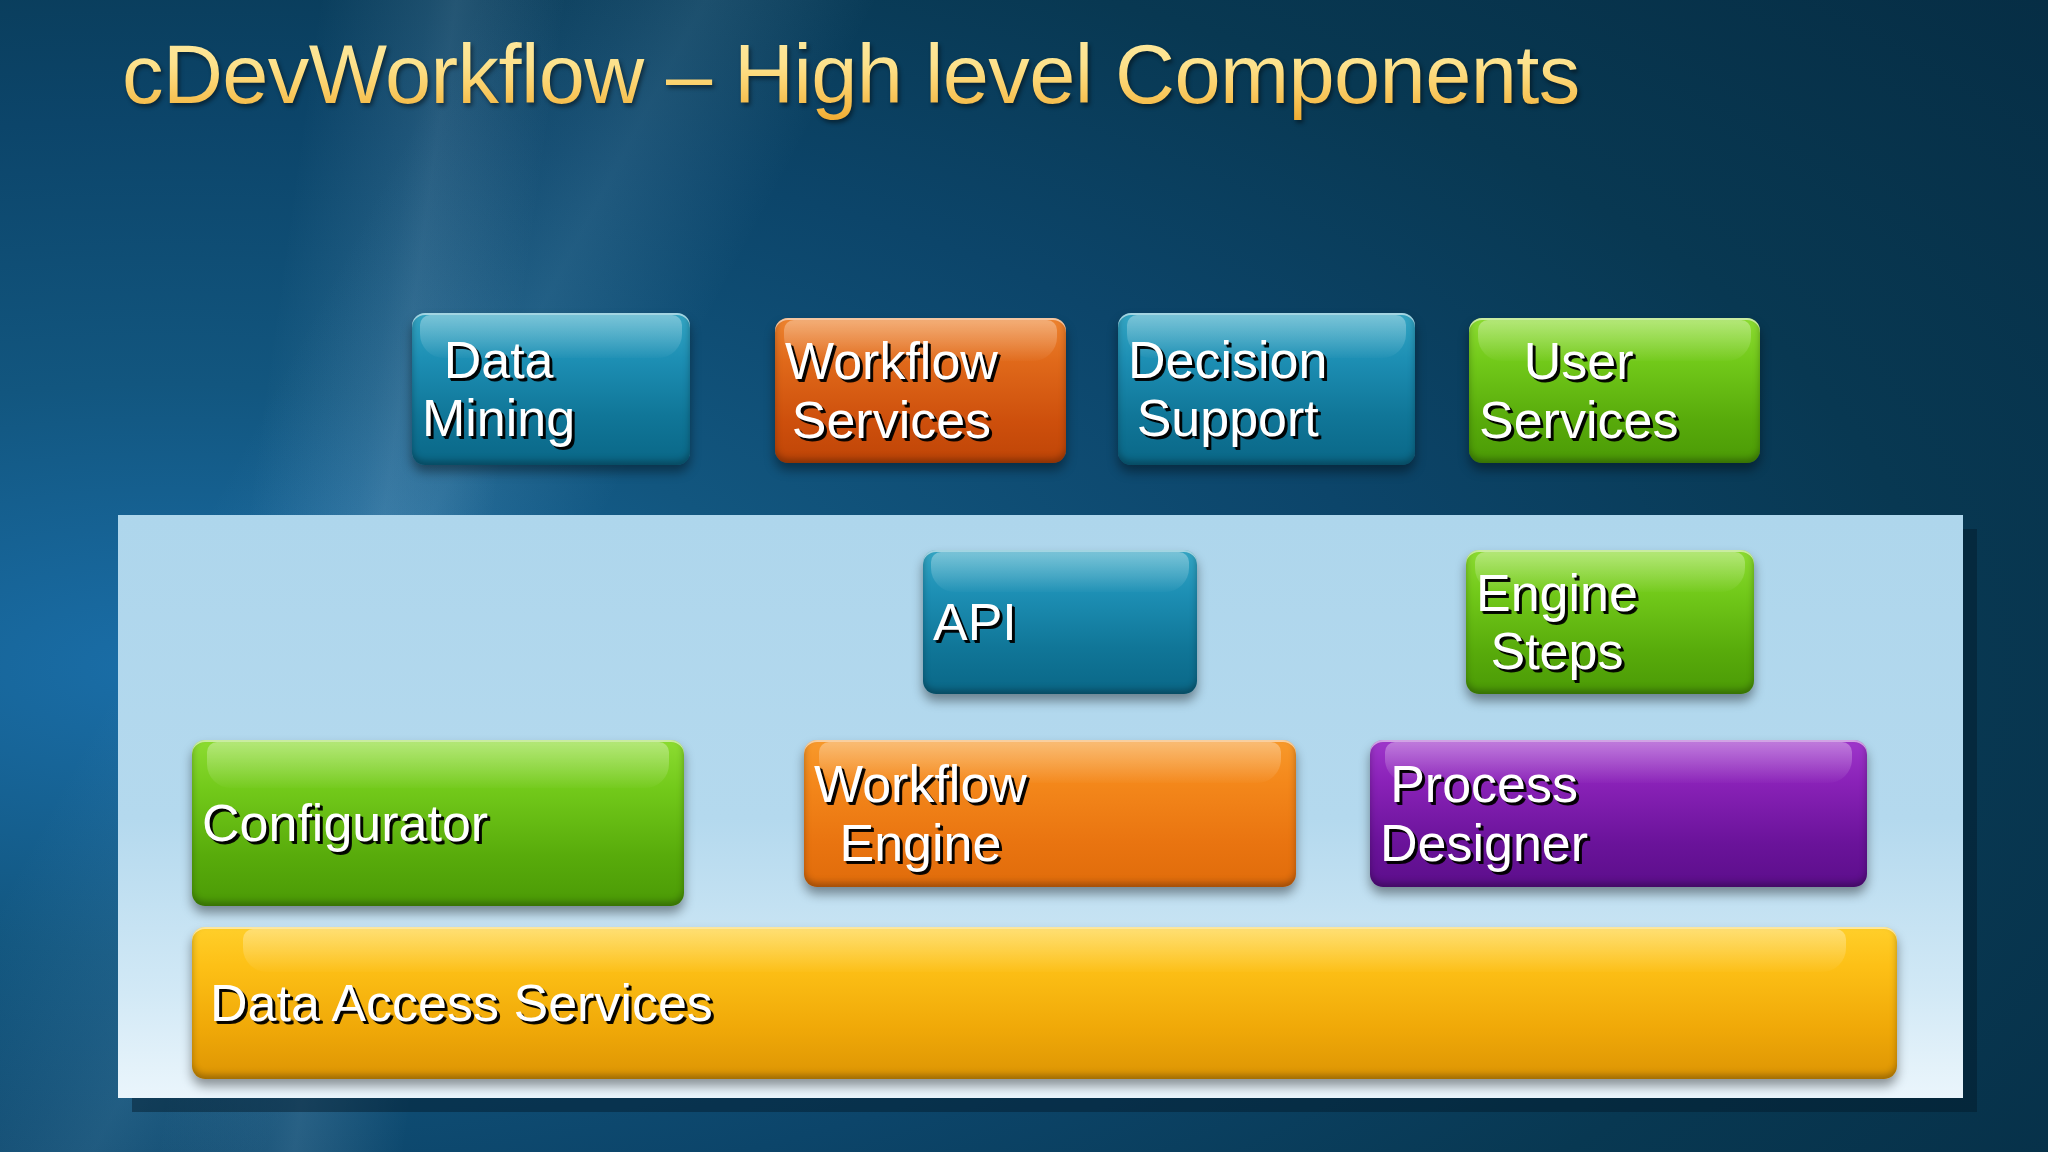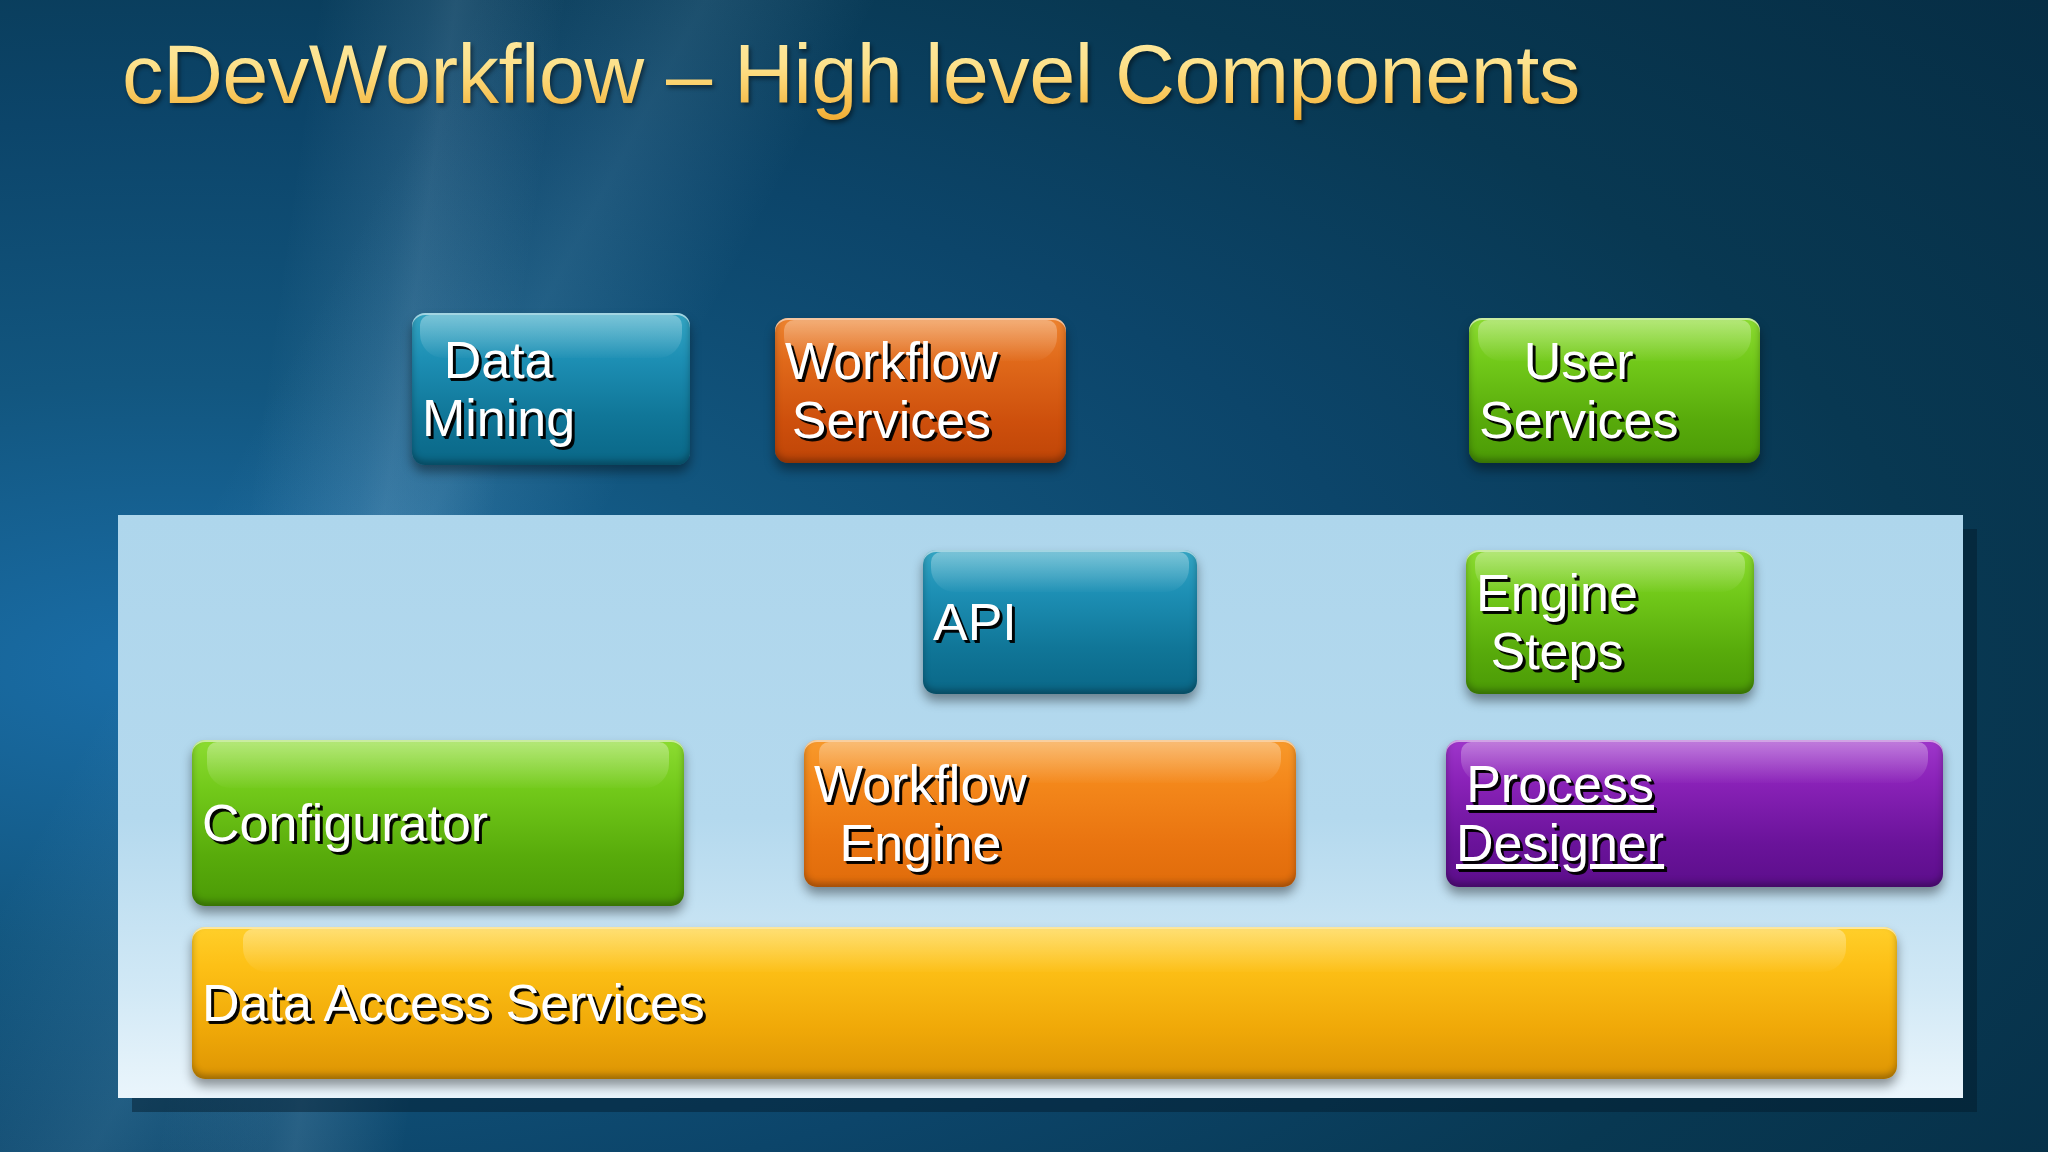--- a/index.html
+++ b/index.html
@@ -109,21 +109,21 @@
     pointer-events: none;
   }
   .box .lbl { position: relative; z-index: 2; padding: 0 10px; }
 
   
   .c-teal   { background: linear-gradient(180deg, #35a6c4 0%, #1d8fb4 30%, #107698 68%, #0a6787 100%); }
   .c-orange { background: linear-gradient(180deg, #ee8430 0%, #e0691a 30%, #cd4f0c 72%, #bf4507 100%); }
   .c-orange2{ background: linear-gradient(180deg, #f89a2c 0%, #f4881b 28%, #e97410 70%, #e06c0b 100%); }
   .c-green  { background: linear-gradient(180deg, #8ddc32 0%, #72c91a 30%, #58ab0b 70%, #4b9a06 100%); }
   .c-purple { background: linear-gradient(180deg, #9f37cb 0%, #8a22b8 28%, #6a139a 70%, #5c0e8b 100%); }
-  .c-gold   { background: linear-gradient(180deg, #ffcf2a 0%, #fdc016 26%, #f0a908 66%, #dd9504 100%); }
+  .c-gold   { background: linear-gradient(180deg, #ffcf2a 0%, #fdc016 26%, #f0a908 66%, #dd9504 100%); padding-left: 8px; }
 </style>
 </head>
 <body>
 
 <div id="slide">
 
   <div class="slide-title">cDevWorkflow – High level Components</div>
 
   <div class="box c-teal" style="left:412px; top:313px; width:278px; height:152px;">
     <span class="lbl">
@@ -132,20 +132,26 @@
     </span>
   </div>
 
   <div class="box c-orange" style="left:775px; top:318px; width:291px; height:145px;">
     <span class="lbl">
       <span>Workflow</span><br>
       <span>Services</span>
     </span>
   </div>
 
+  <div class="box c-teal" style="left:1118px; top:313px; width:297px; height:152px;">
+    <span class="lbl">
+      <span>Decision</span><br>
+      <span>Support</span>
+    </span>
+  </div>
 
   <div class="box c-green" style="left:1469px; top:318px; width:291px; height:145px;">
     <span class="lbl">
       <span>User</span><br>
       <span>Services</span>
     </span>
   </div>
 
   <div class="panel">
 
@@ -164,21 +170,21 @@
       <span class="lbl">Configurator</span>
     </div>
 
     <div class="box c-orange2" style="left:686px; top:225px; width:492px; height:147px;">
       <span class="lbl">
         <span>Workflow</span><br>
         <span>Engine</span>
       </span>
     </div>
 
-    <div class="box c-purple" style="left:1328px; top:225px; width:497px; height:147px;text-decoration:underline;">
+    <div class="box c-purple" style="left:1252px; top:225px; width:497px; height:147px;">
       <span class="lbl">
         <span>Process</span><br>
         <span>Designer</span>
       </span>
     </div>
 
     <div class="box c-gold" style="left:74px; top:412px; width:1705px; height:152px;">
       <span class="lbl">Data Access Services</span>
     </div>
 

